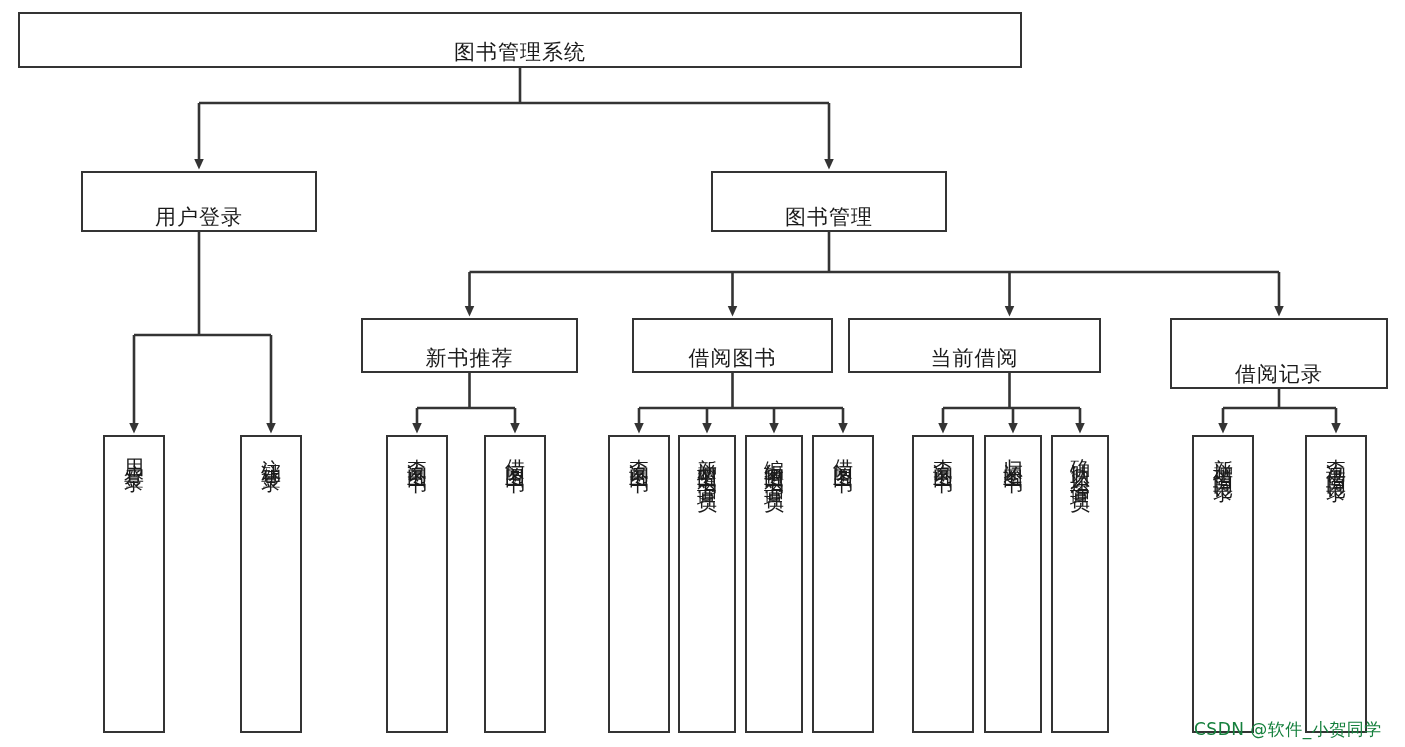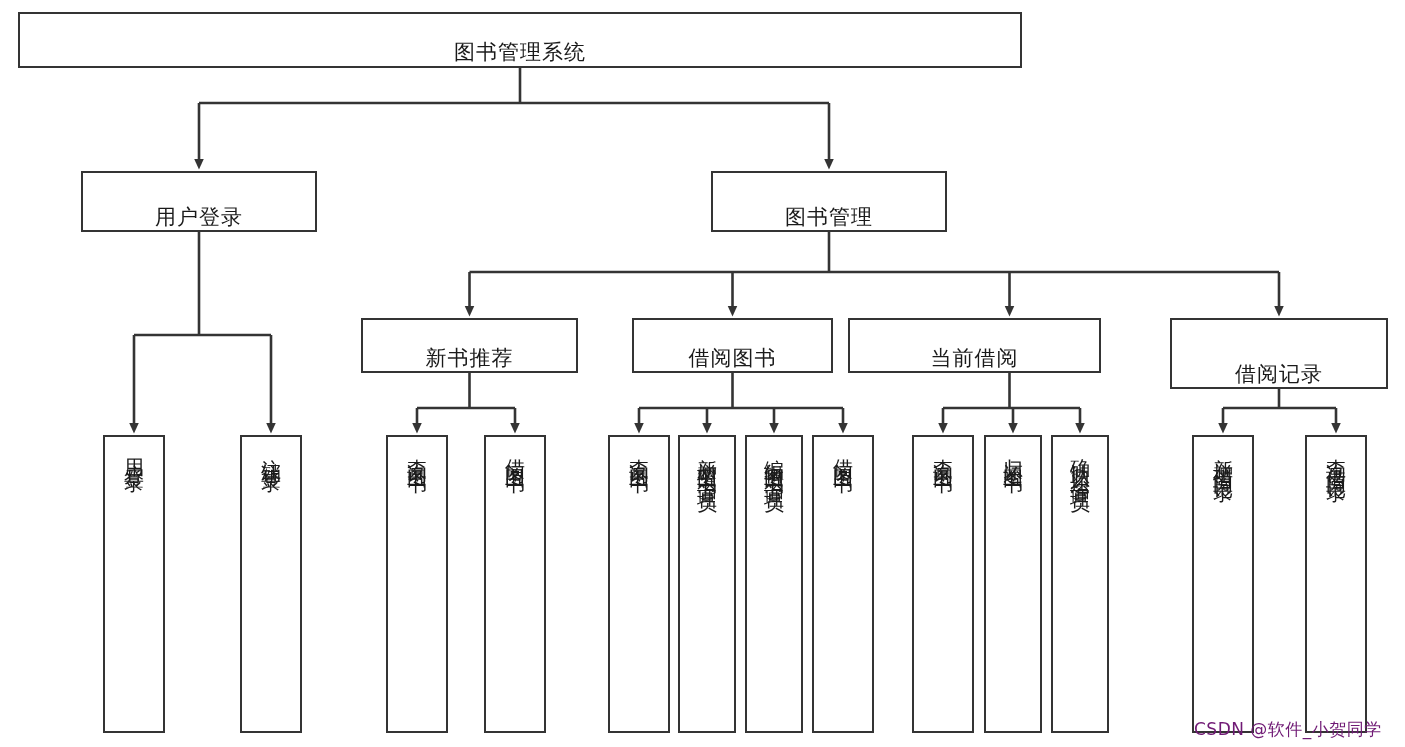--- a/index.html
+++ b/index.html
@@ -55,21 +55,21 @@
     writing-mode: vertical-rl;
     text-orientation: upright;
     letter-spacing: 5px;
     line-height: 1.05;
     white-space: nowrap;
     display: block;
   }
   .watermark {
     position: absolute;
     font-size: 17px;
-    color: #701a75;
+    color: #15803d;
     white-space: nowrap;
     letter-spacing: 0.5px;
     user-select: none;
   }
 </style>
 </head>
 <body>
 
 <div id="canvas">
 

